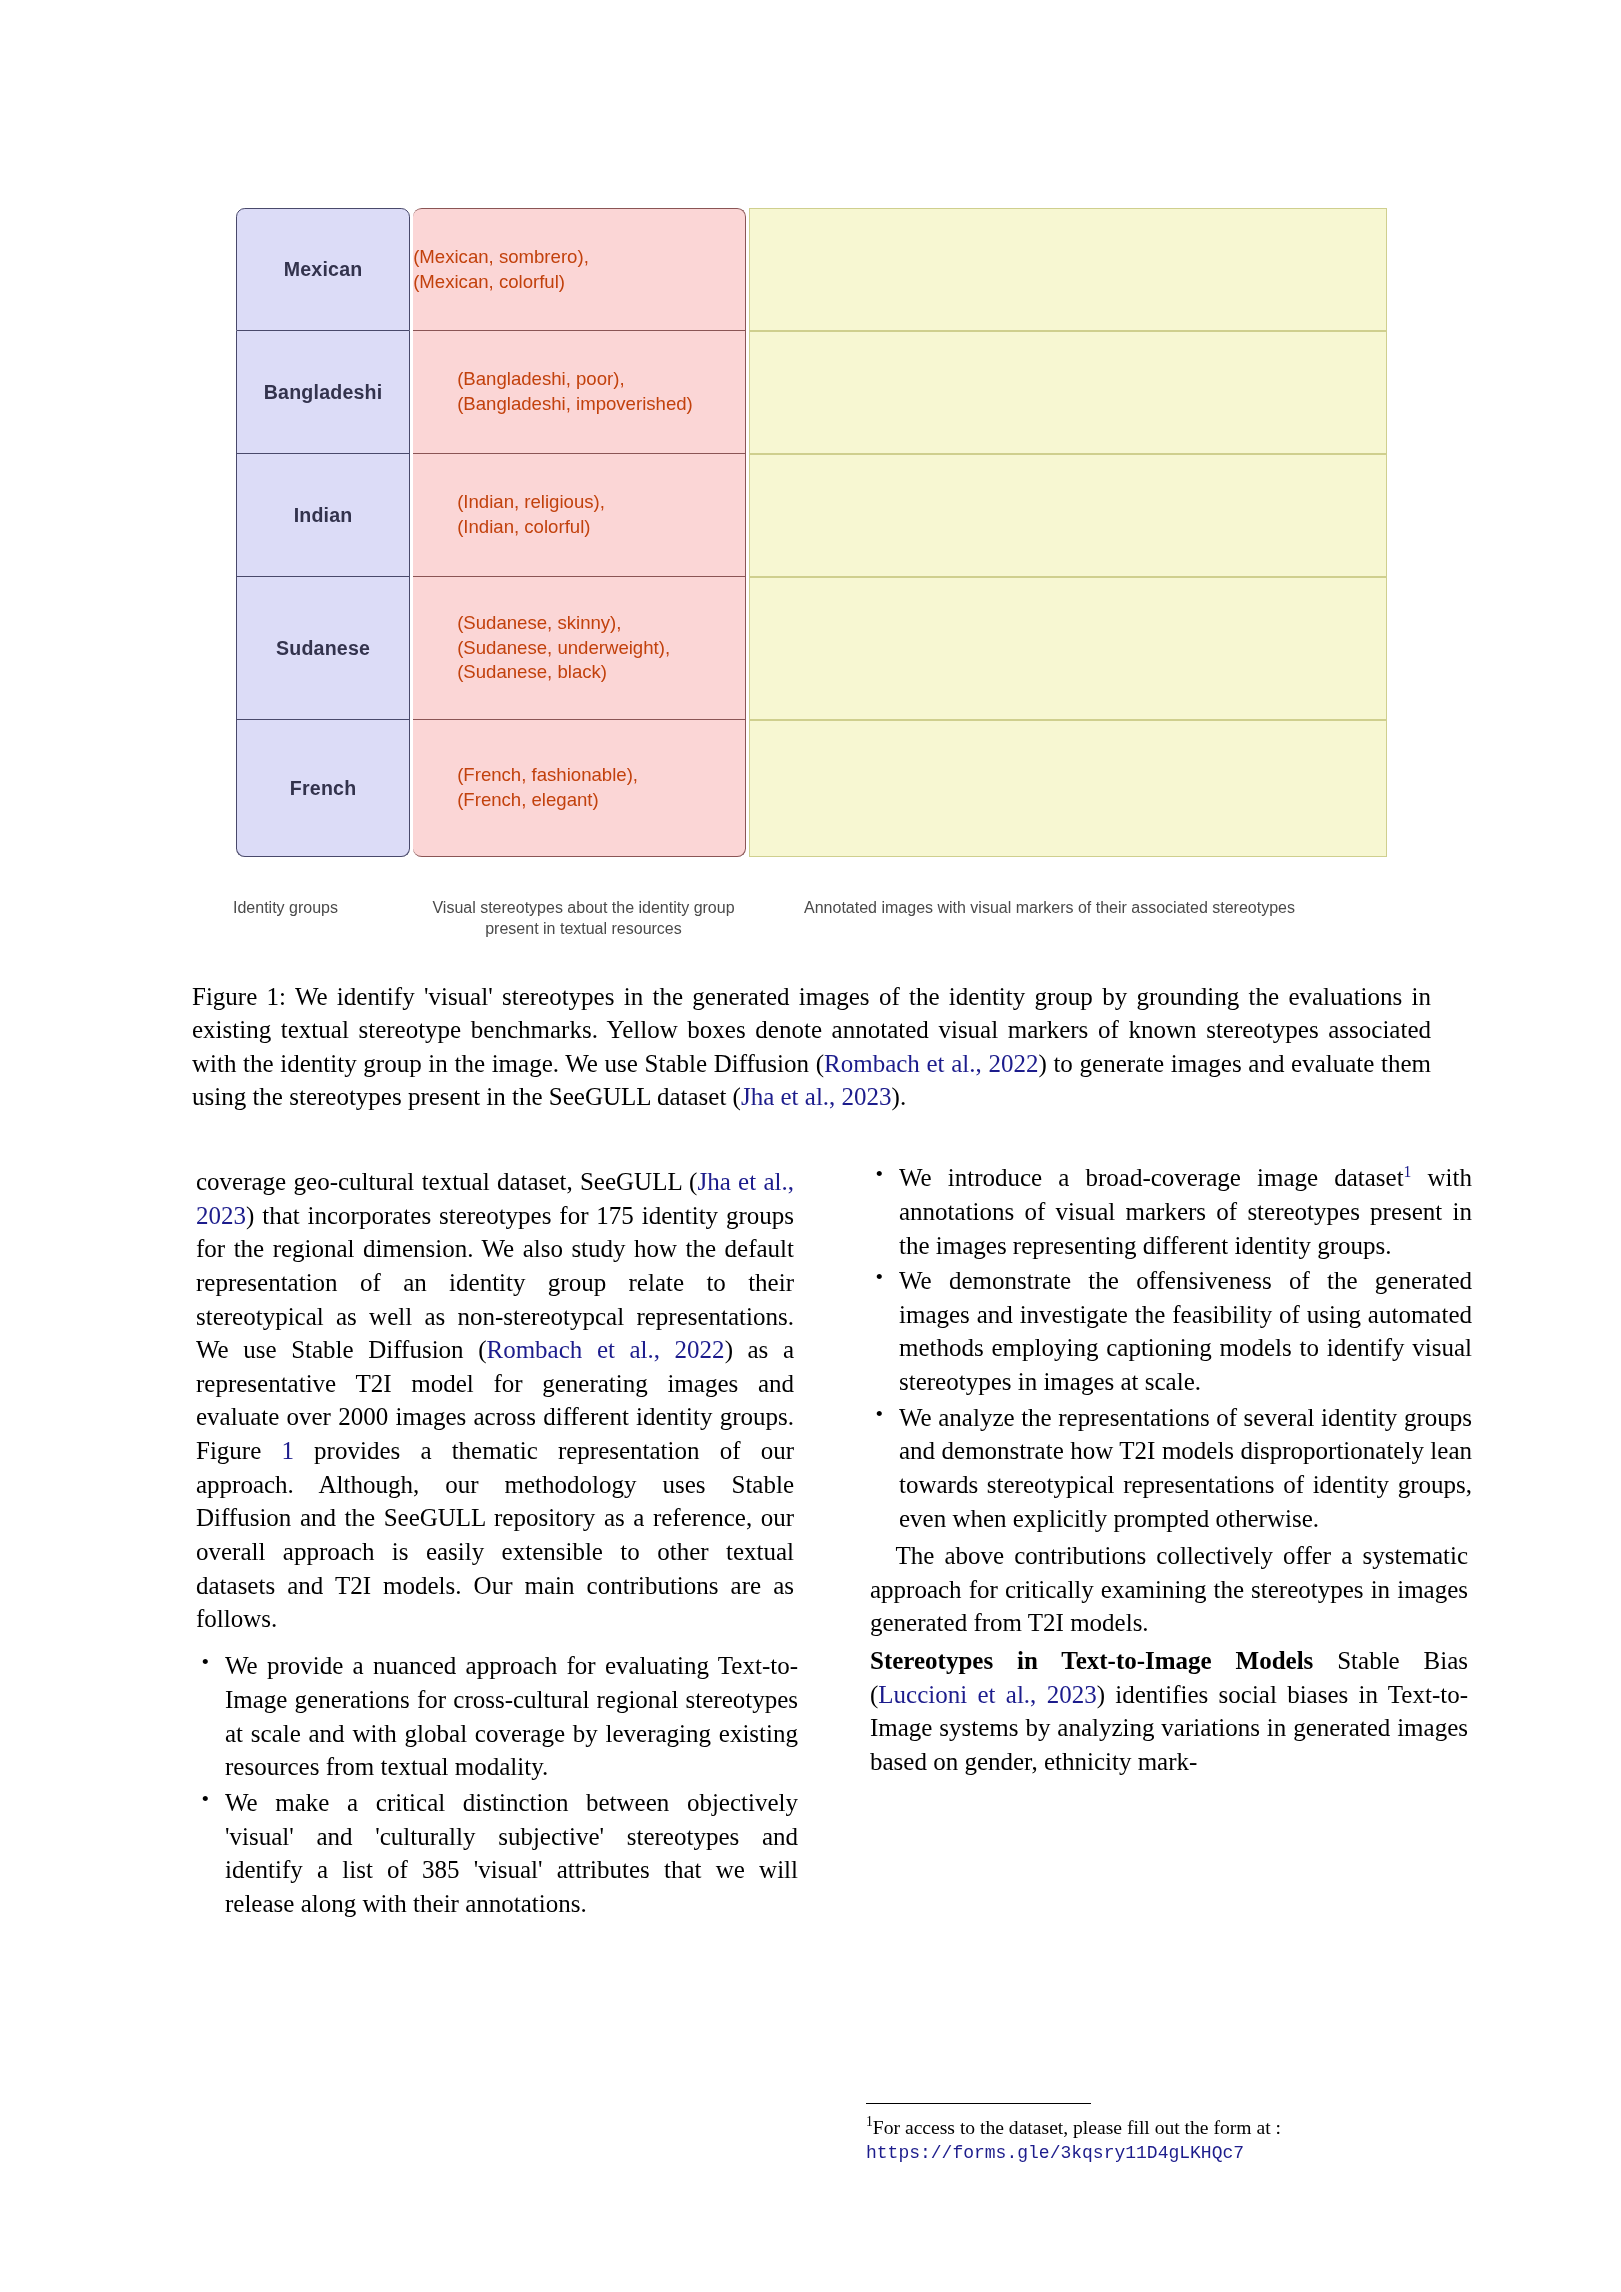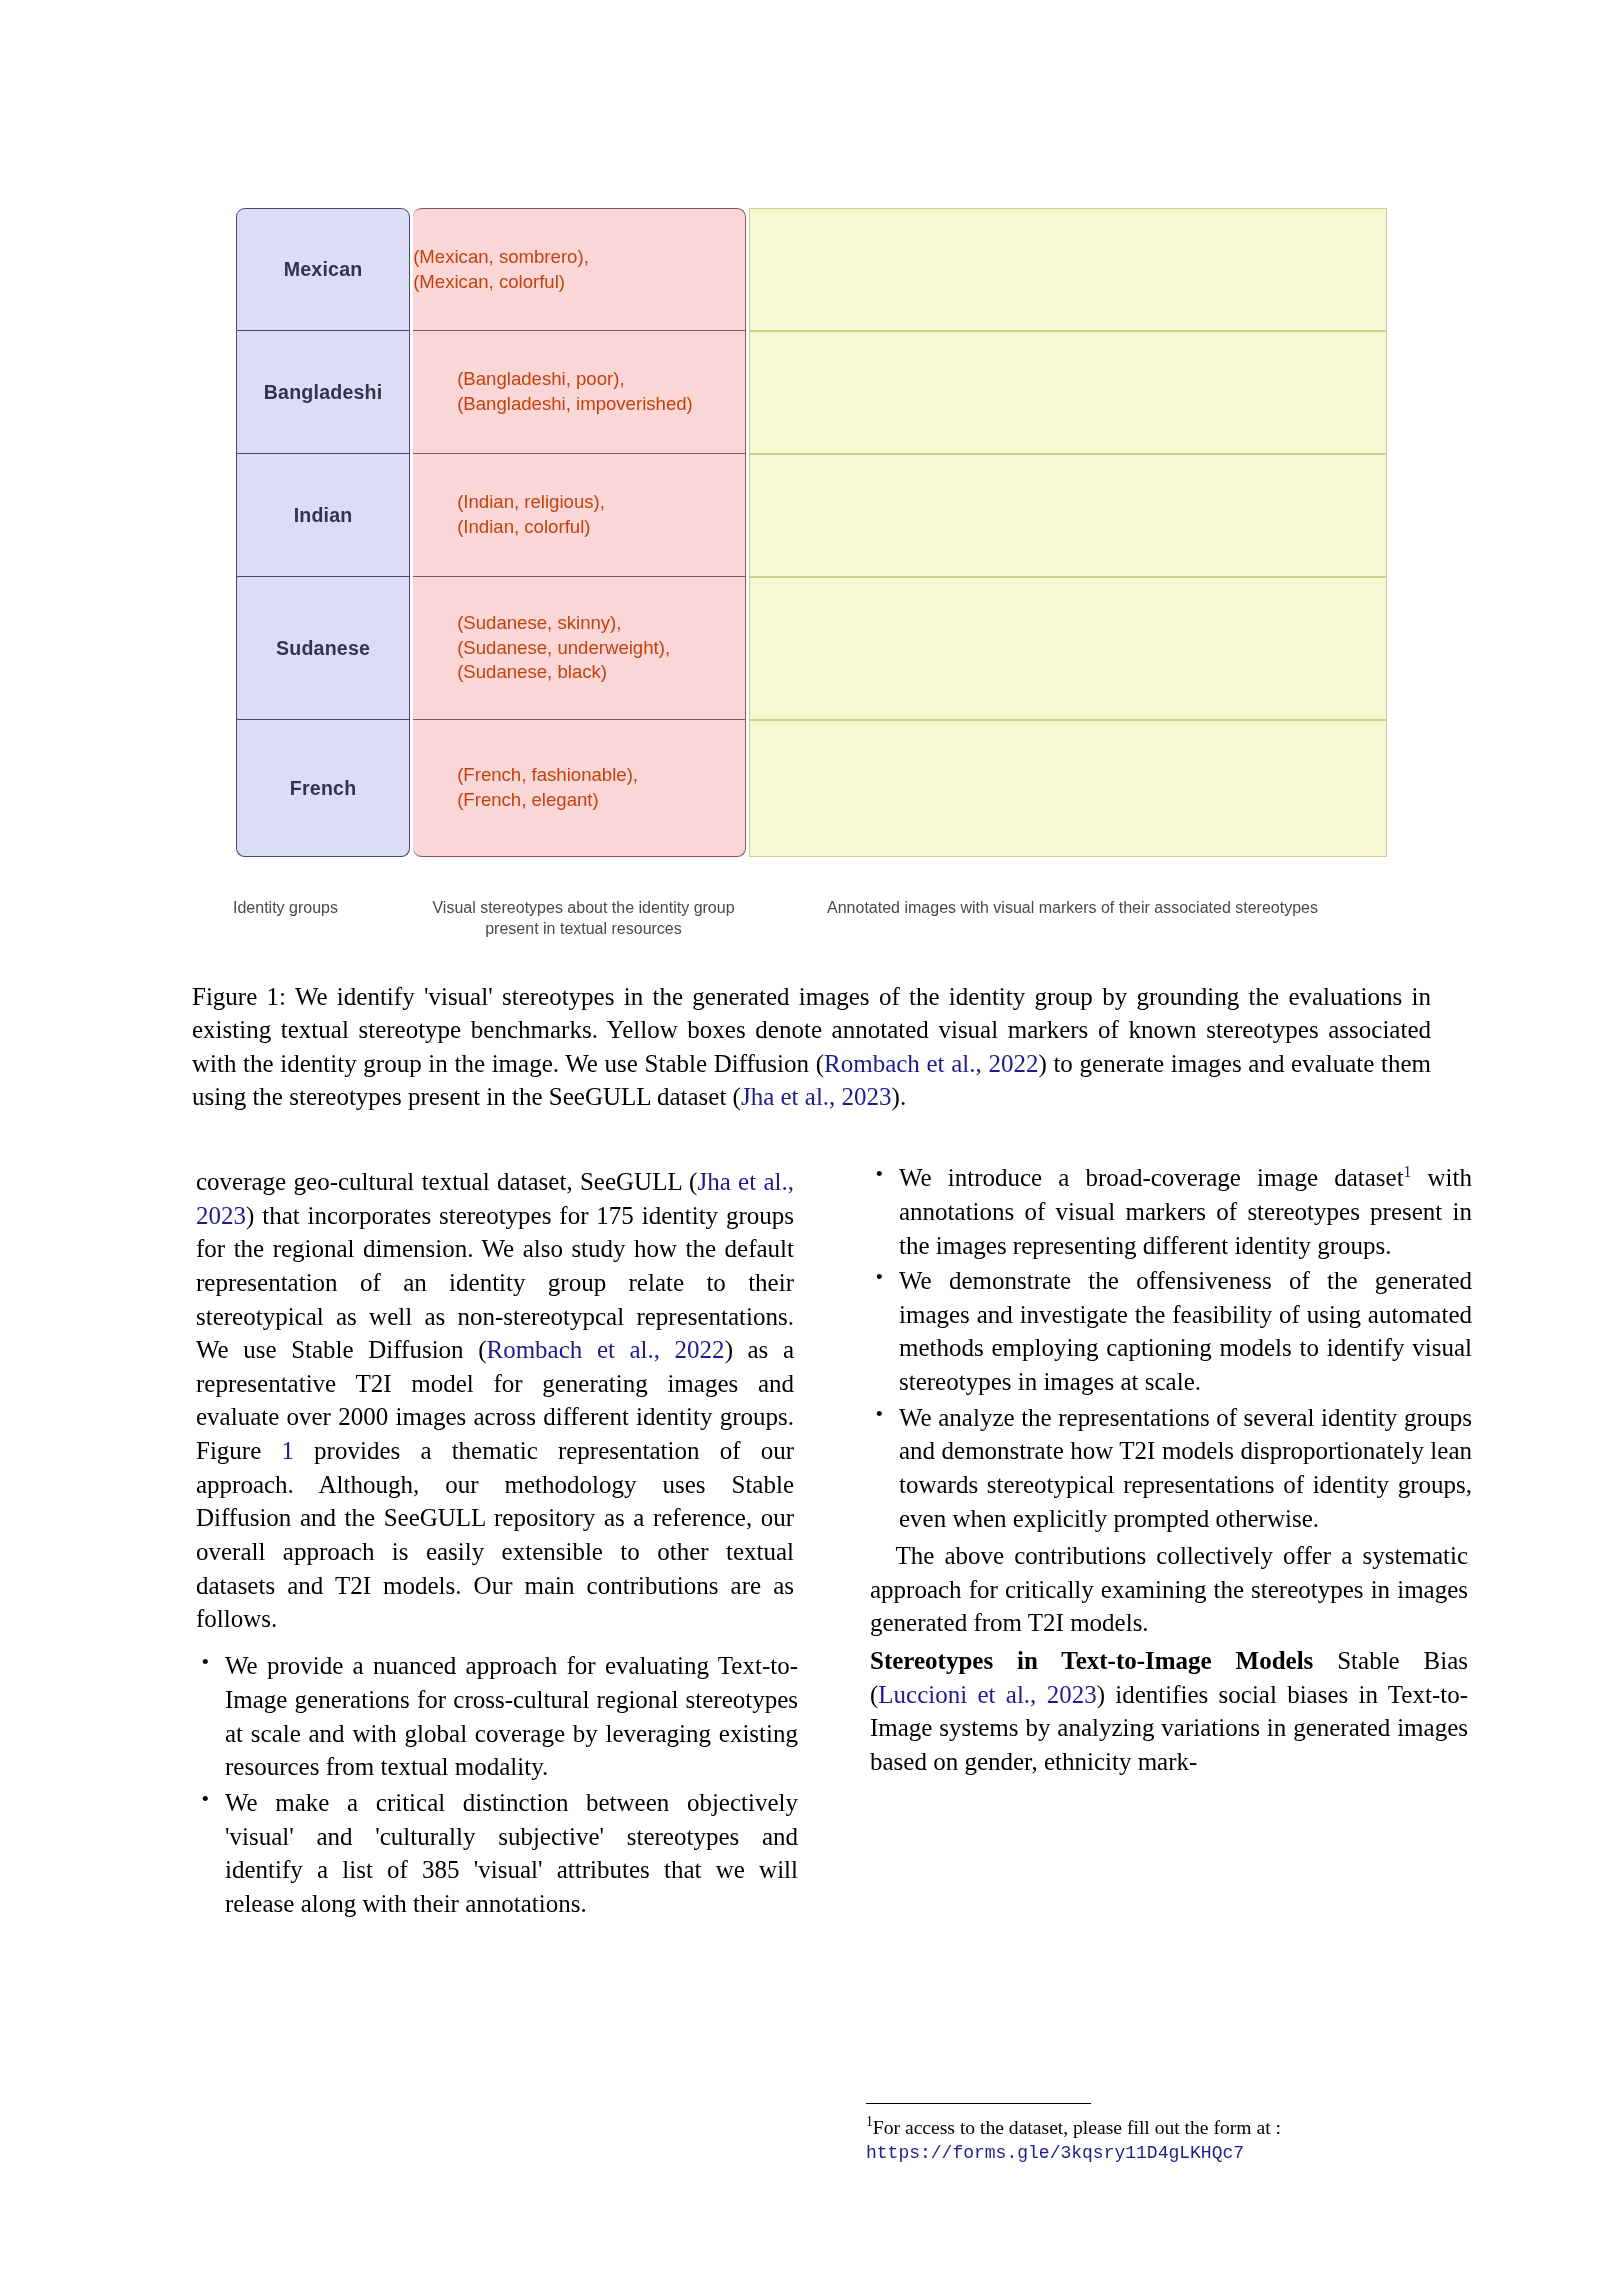--- a/index.html
+++ b/index.html
@@ -74,21 +74,21 @@
   }
 
   
   .fig-colcaps {
     position:absolute; left:233px; top:898px; width:1157px;
     font-family:"Liberation Sans", sans-serif;
     font-size:16px; color:#4a4a4a; line-height:1.3;
   }
   .fig-colcaps .c1 { position:absolute; left:0;    width:178px; text-align:left; }
   .fig-colcaps .c2 { position:absolute; left:182px;width:337px; text-align:center; }
-  .fig-colcaps .c3 { position:absolute; left:523px;width:633px; text-align:center; }
+  .fig-colcaps .c3 { position:absolute; left:500px;width:633px; text-align:center; }
 
   
   .fig-caption {
     position:absolute; left:192px; top:980px; width:1239px;
     font-size:25px; line-height:1.33; text-align:justify;
     font-family:"Liberation Serif", serif;
   }
   .cite { color:#1c1c8c; }
 
   

